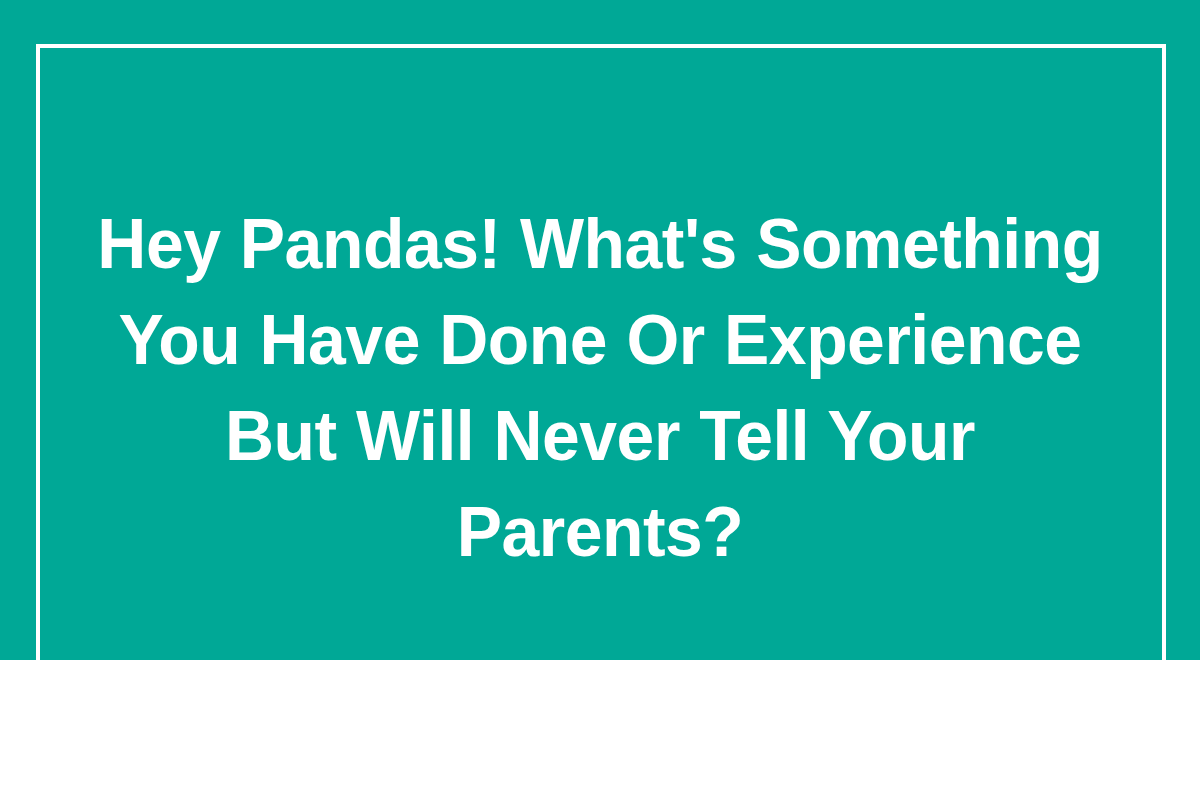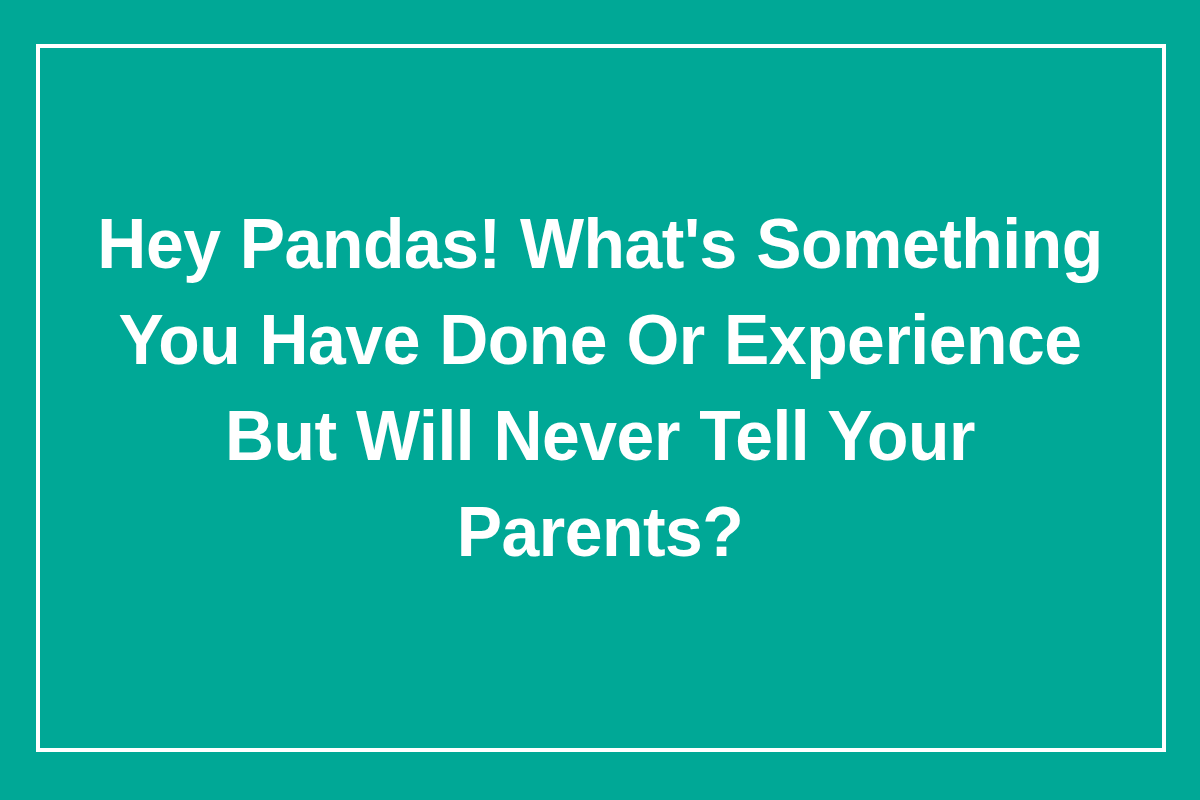--- a/index.html
+++ b/index.html
@@ -9,21 +9,21 @@
   body {
     width: 1200px;
     height: 800px;
     overflow: hidden;
     font-family: "Liberation Sans", sans-serif;
   }
 
   #poster {
     position: relative;
     width: 1200px;
-    height: 800px;
+    height: 660px;
     background: #00a896;
     box-sizing: border-box;
   }
 
   #frame {
     position: absolute;
     left: 36px;
     top: 44px;
     width: 1130px;
     height: 708px;

